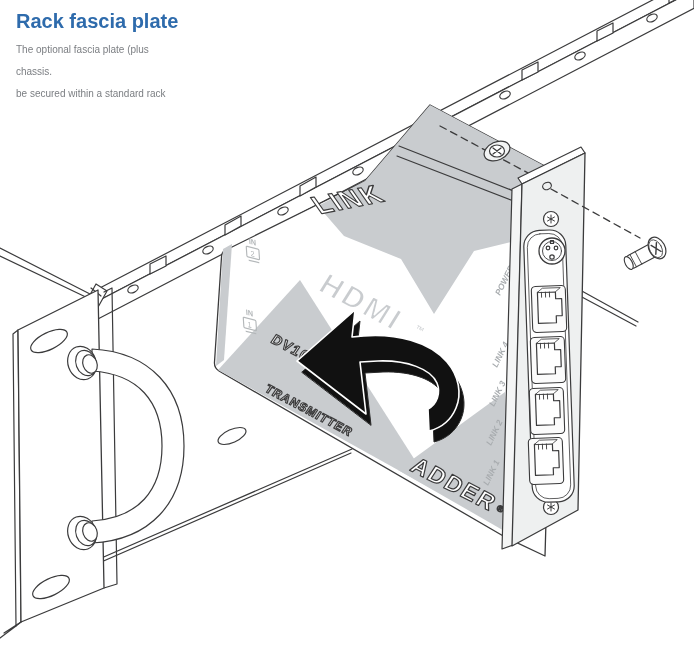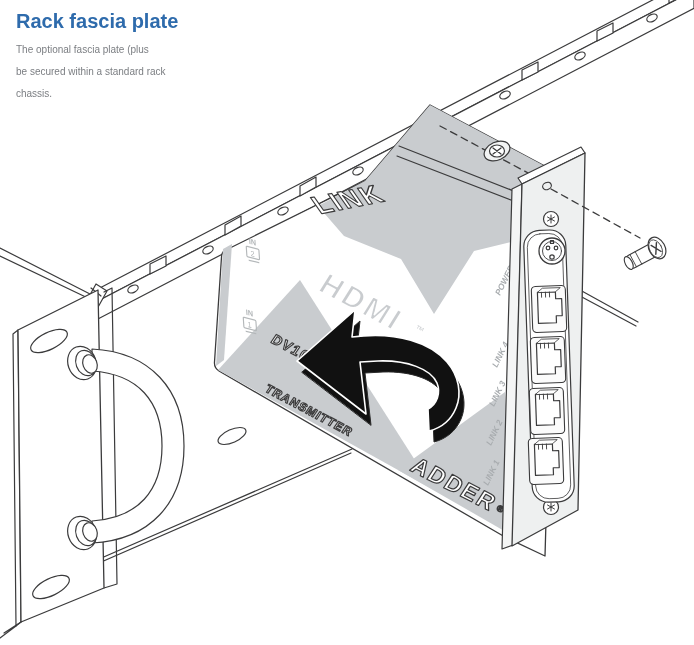--- a/index.html
+++ b/index.html
@@ -208,17 +208,17 @@
       <ellipse cx="-1.5" cy="0" rx="6" ry="9.5" stroke-width="0.8"></ellipse>
       <path d="M-4,-5 L2,5 M-4,5 L2,-5" stroke-width="1.4"></path>
     </g>
 
   </g>
 </svg>
 
 <div class="textblock">
   <div class="heading">Rack fascia plate</div>
   <div class="bodyline">The optional fascia plate (plus</div>
+  <div class="bodyline">chassis.</div>
   <div class="bodyline">be secured within a standard rack</div>
-  <div class="bodyline">chassis.</div>
 </div>
 
 </div>
 
 </body></html>

